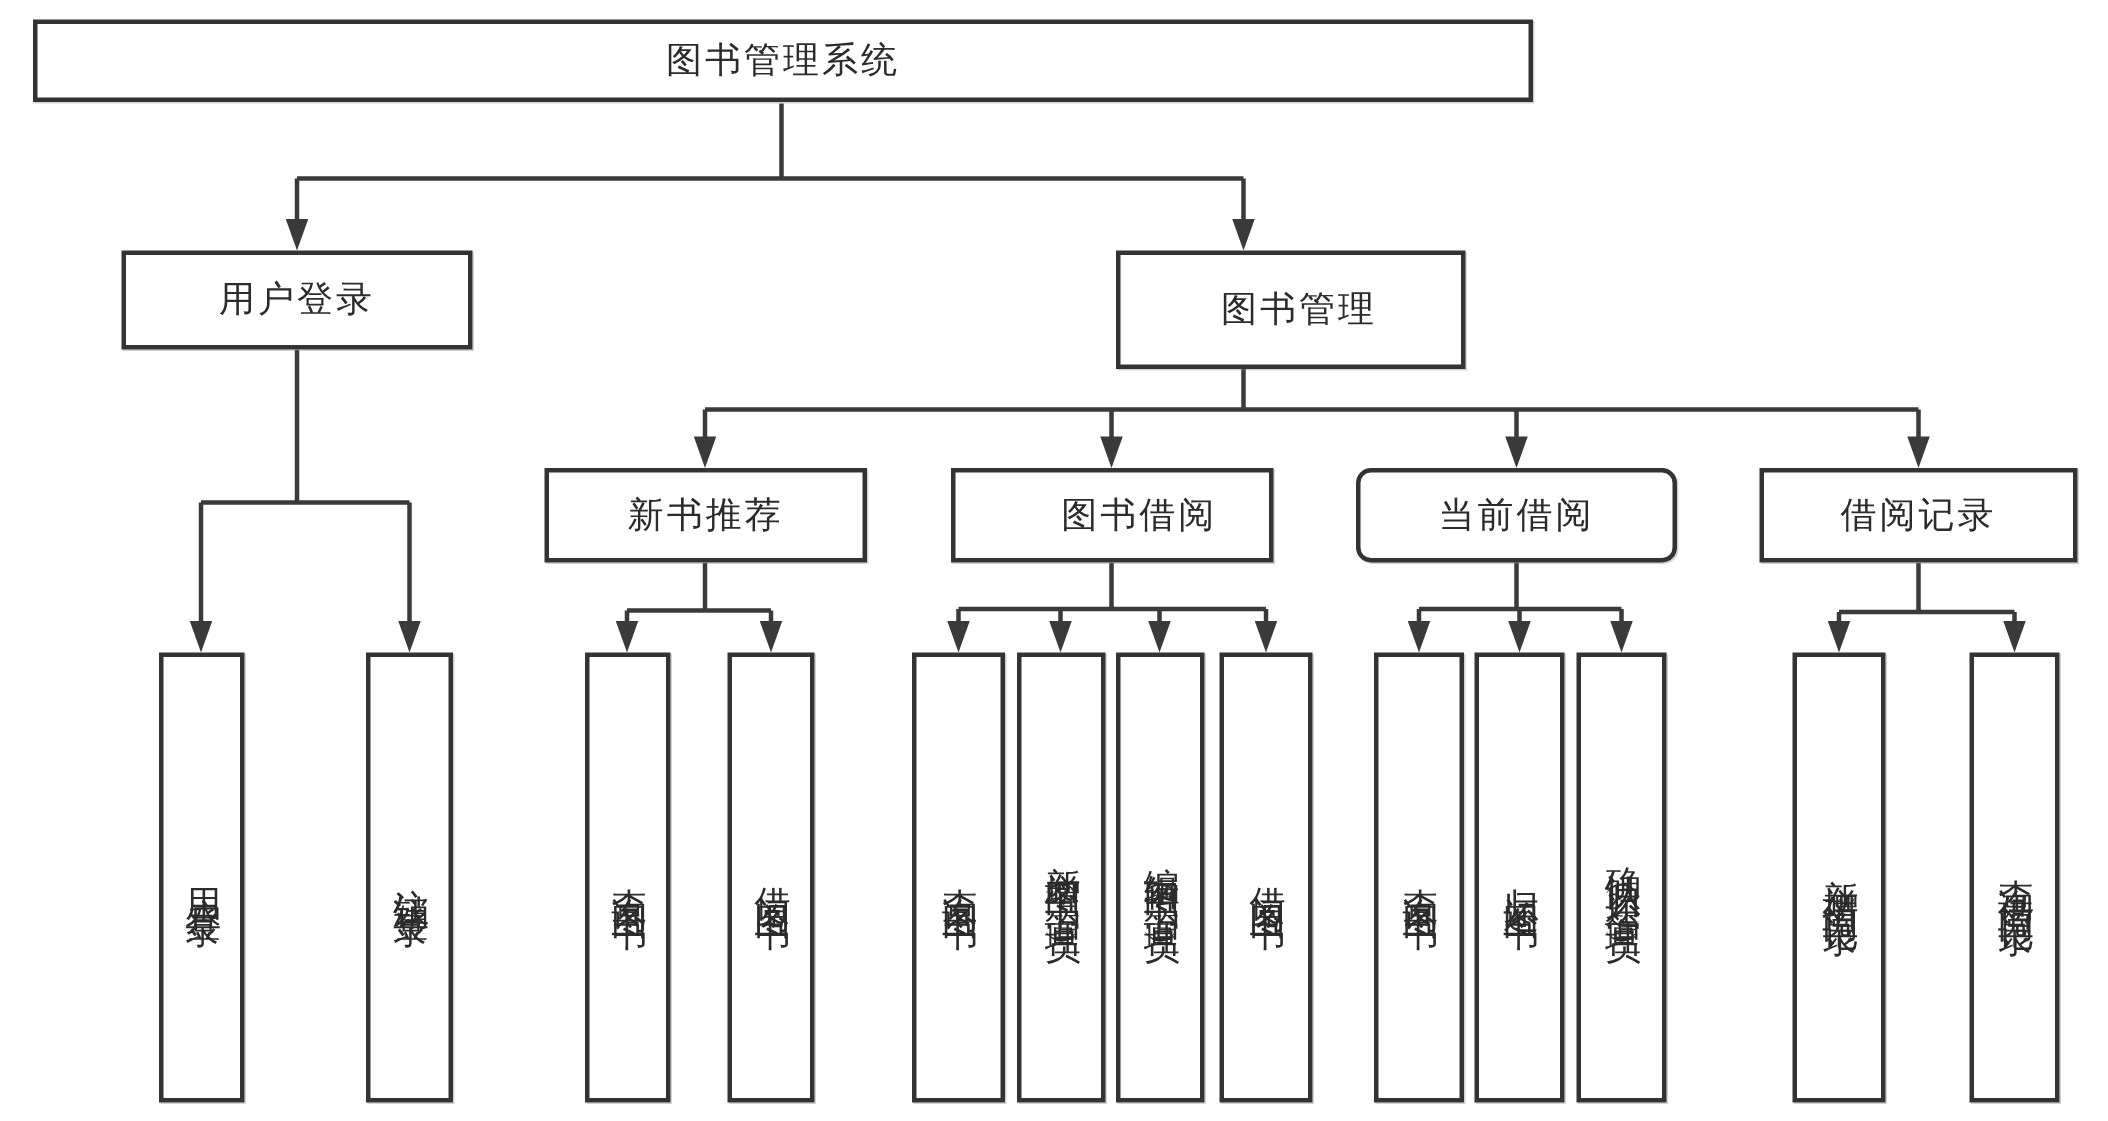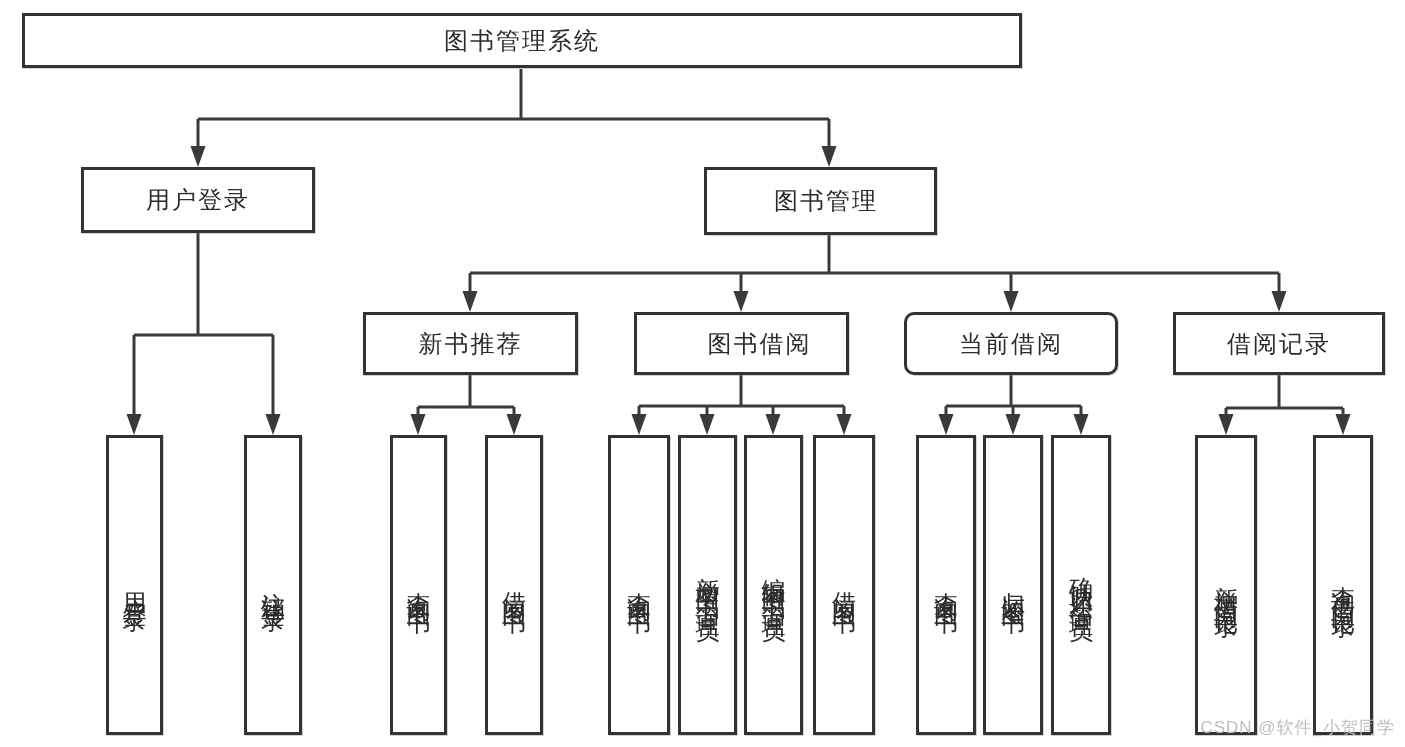--- a/index.html
+++ b/index.html
@@ -105,21 +105,21 @@
       <line x1="1343" y1="408" x2="1343" y2="419" stroke="#3a3a3a" stroke-width="3"></line>
       <polygon points="1335.5,414 1350.5,414 1343,435" fill="#3a3a3a"></polygon>
     </svg>
   <div id="nodes">
       <div class="node h" style="left: 22px; top: 13px; width: 1000px; height: 55px;">
         <span class="label">图书管理系统</span>
       </div>
       <div class="node h" style="left: 81px; top: 167px; width: 234px; height: 66px;">
         <span class="label">用户登录</span>
       </div>
-      <div class="node h" style="left: 704px; top: 167px; width: 233px; height: 68px; padding-left: 11px;">
+      <div class="node h" style="left: 744px; top: 167px; width: 233px; height: 79px; padding-left: 11px;">
         <span class="label">图书管理</span>
       </div>
       <div class="node h" style="left: 363px; top: 312px; width: 215px; height: 63px; align-items: center;">
         <span class="label">新书推荐</span>
       </div>
       <div class="node h" style="left: 634px; top: 312px; width: 215px; height: 63px; padding-left: 36px;">
         <span class="label">图书借阅</span>
       </div>
       <div class="node h" style="left: 904px; top: 312px; width: 214px; height: 63px; border-radius: 10px;">
         <span class="label">当前借阅</span>
@@ -160,14 +160,13 @@
       <div class="node v" style="left: 1051px; top: 435px; width: 60px; height: 300px;">
         <span class="label">确认归还（管理员）</span>
       </div>
       <div class="node v" style="left: 1195px; top: 435px; width: 62px; height: 300px;">
         <span class="label">新增借阅记录</span>
       </div>
       <div class="node v" style="left: 1313px; top: 435px; width: 60px; height: 300px;">
         <span class="label">查询借阅记录</span>
       </div>
     </div>
-  <div class="watermark">CSDN @软件_小贺同学</div>
 </div>
 
 </body></html>

